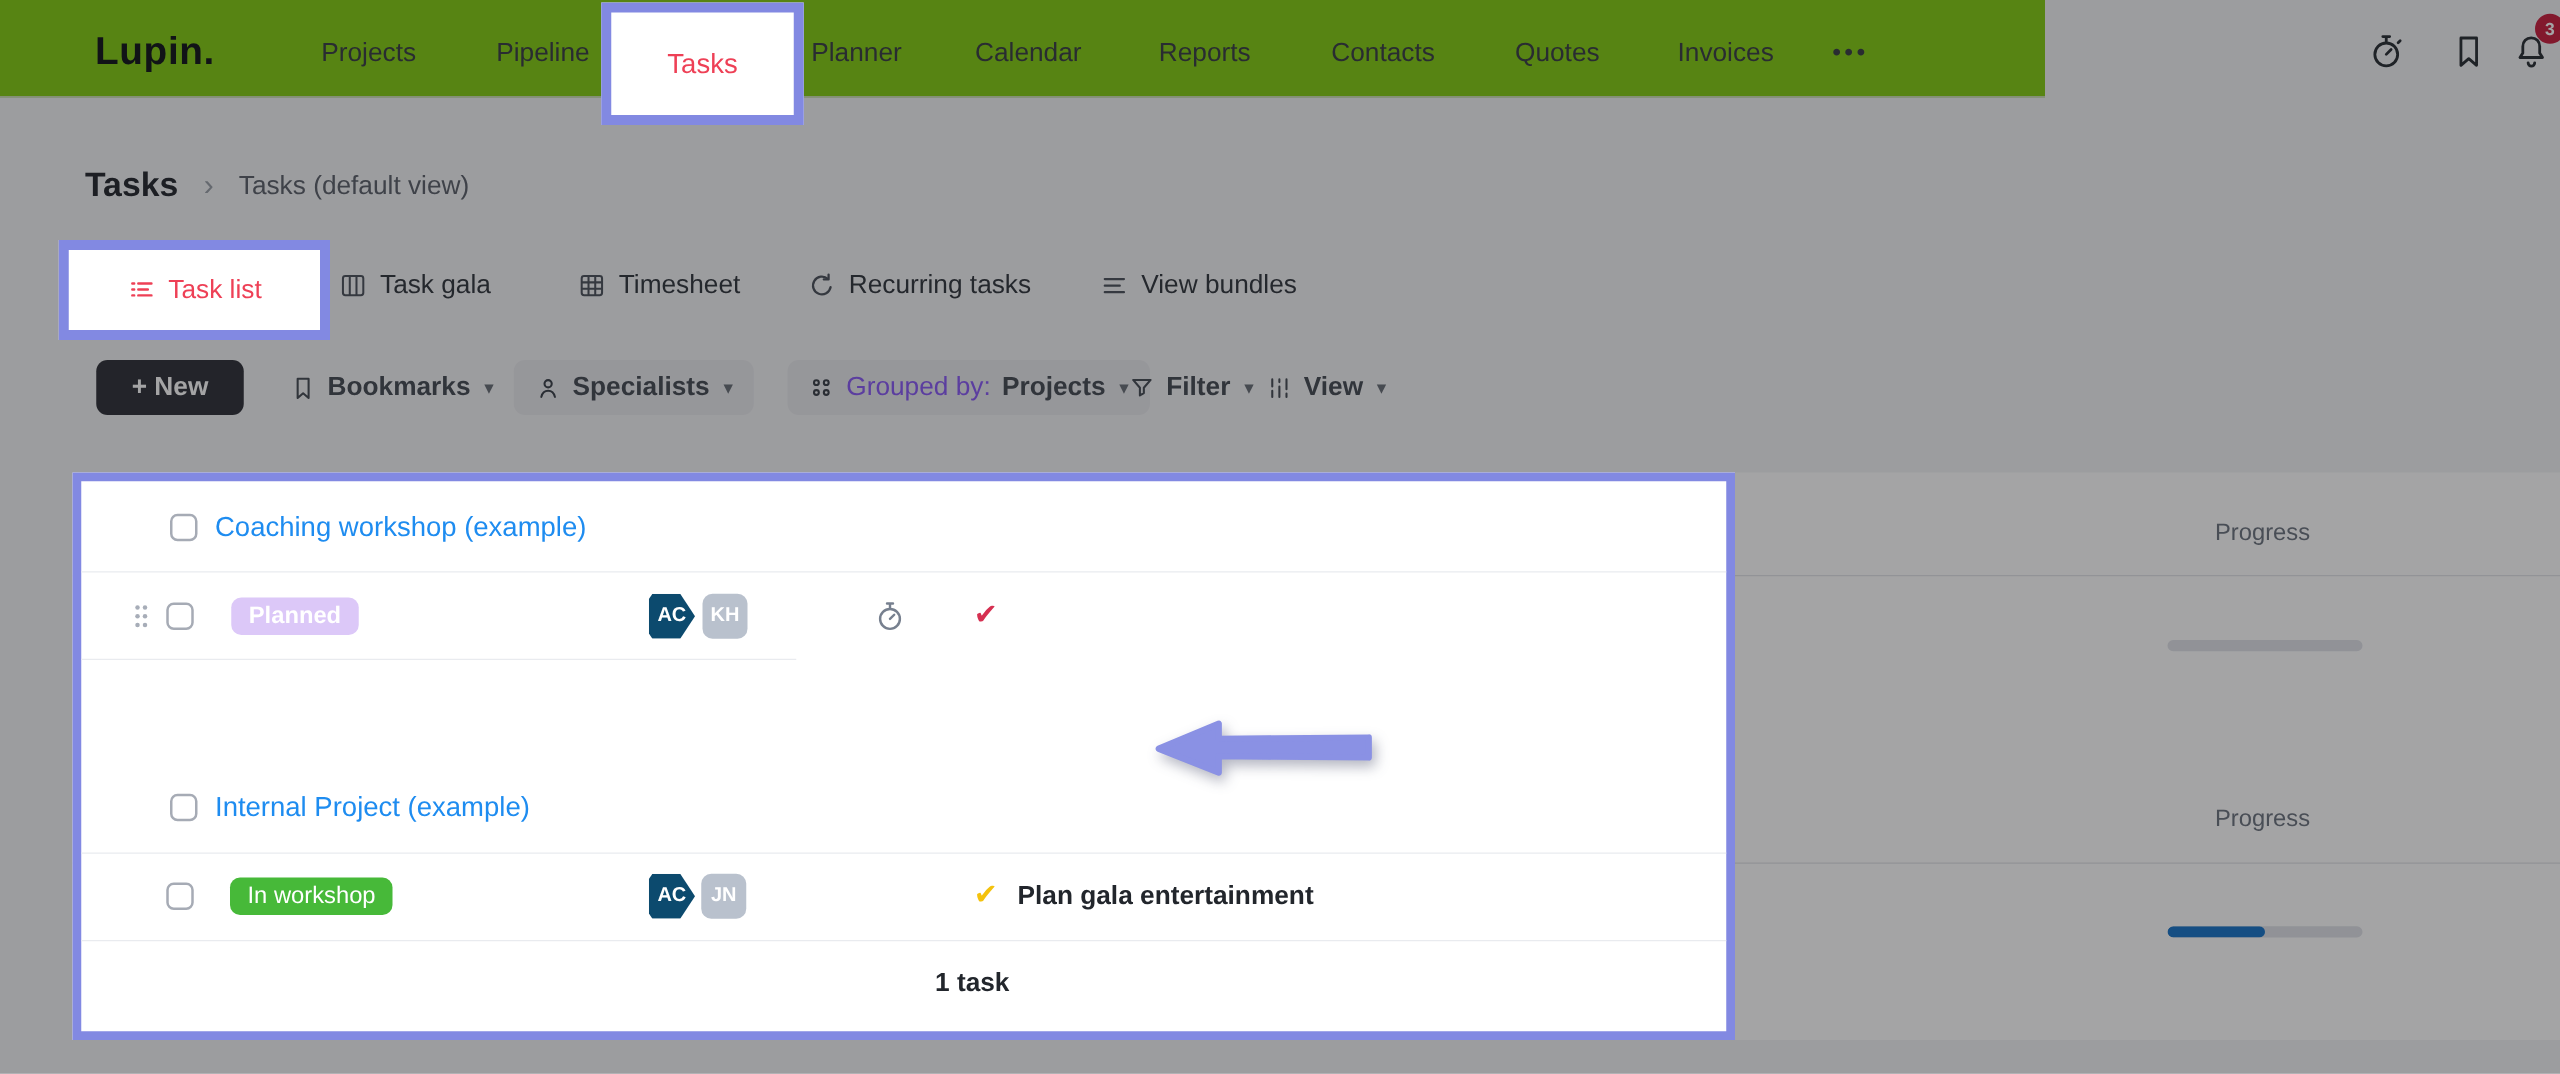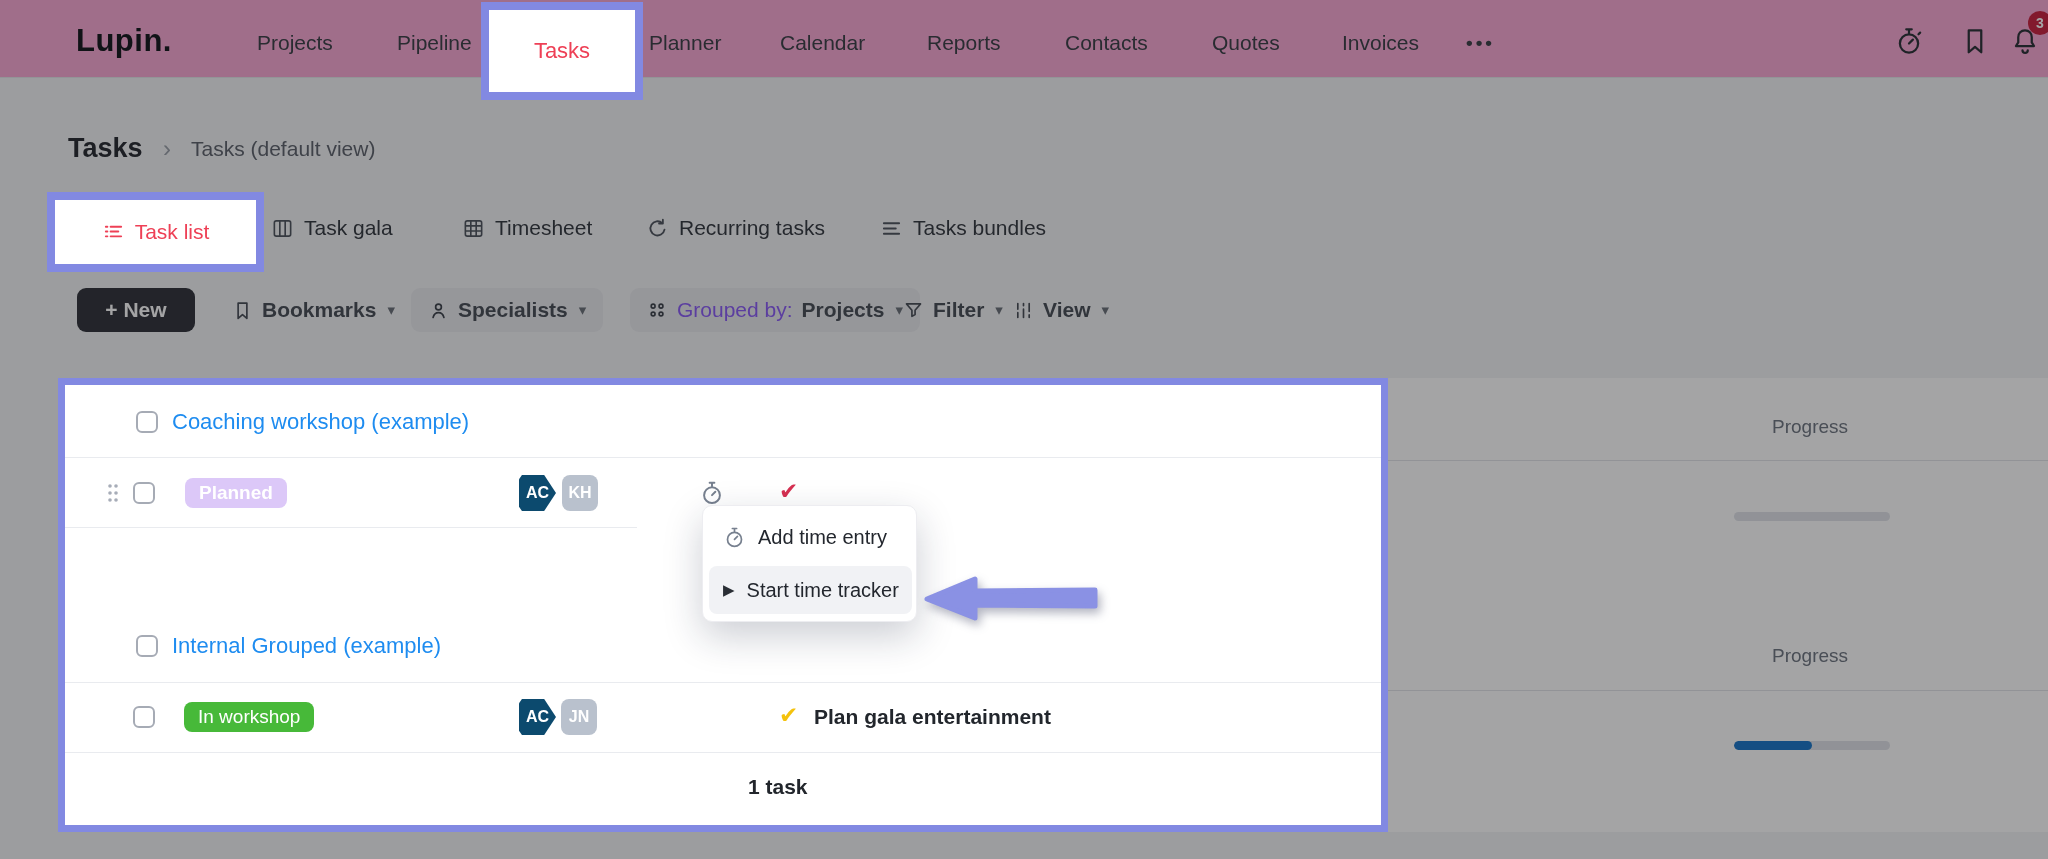--- a/index.html
+++ b/index.html
@@ -1,20 +1,20 @@
 <!DOCTYPE html>
 <html><head>
 <meta charset="utf-8">
 <style>
   * { margin:0; padding:0; box-sizing:border-box; }
   html,body { width:2048px; height:859px; overflow:hidden; }
   body { position:relative; background:#f3f4f6; font-family:"Liberation Sans","DejaVu Sans",sans-serif; color:#33383f; }
 
   
-  .nav { position:absolute; left:0; top:0; width:2048px; height:78px; background:#f9a8d4; border-bottom:1px solid #e4e5e9;text-decoration:underline; }
+  .nav { position:absolute; left:0; top:0; width:1636px; height:78px; background:#84cc16; border-bottom:1px solid #e4e5e9;text-decoration:underline; }
   .logo { position:absolute; left:76px; top:0; height:78px; line-height:82px; font-size:31px; font-weight:800; letter-spacing:.5px; color:#14171c; }
   .nav-item { position:absolute; top:4px; height:78px; line-height:78px; font-size:21px; color:#3a3f46; cursor:pointer; }
   .nav-more { font-size:19px; letter-spacing:3px; font-weight:700; color:#3a3f46; }
   .nav-icon { position:absolute; top:26px; width:30px; height:30px; }
   .nav-icon svg { width:30px; height:30px; }
   .badge { position:absolute; left:2028px; top:11px; width:24px; height:24px; border-radius:12px; background:#c9203f; color:#fff; font-size:14px; font-weight:700; text-align:center; line-height:24px; }
 
   .crumb-title { position:absolute; left:68px; top:133px; font-size:27px; font-weight:700; color:#272b31; }
   .crumb-sep { position:absolute; left:163px; top:135px; font-size:24px; color:#9aa0a8; }
   .crumb-cur { position:absolute; left:191px; top:137px; font-size:21px; color:#5d636c; }
@@ -126,21 +126,21 @@
   <svg viewBox="0 0 24 24" fill="none" stroke="#4e545d" stroke-width="1.9" stroke-linecap="round">
       <path d="M19.3 13.2A7.4 7.4 0 1 1 17 6.4"></path>
       <path d="M17.6 2.8v4h-4" stroke-linejoin="round"></path>
     </svg>
   <span>Recurring tasks</span>
 </div>
 <div class="tab" style="left:880px">
   <svg viewBox="0 0 24 24" fill="none" stroke="#4e545d" stroke-width="1.9" stroke-linecap="round">
       <path d="M4 6.5h16M4 12h12.5M4 17.5h16"></path>
     </svg>
-  <span>Tasks bundles</span>
+  <span>View bundles</span>
 </div>
 
 <div class="toolbar-btn btn-new" style="left:77px">+ New</div>
 <div class="toolbar-btn" style="left:232px">
   <span class="tb-icon">
       <svg viewBox="0 0 24 24" fill="none" stroke="#474d56" stroke-width="1.9" stroke-linejoin="round">
         <path d="M7 3.5h10V21l-5-4.3L7 21z"></path>
       </svg>
     </span>
   <span>Bookmarks</span>
@@ -234,42 +234,29 @@
     <div class="avatar avatar-sq" style="left:497px; top:90px">KH</div>
     <div class="row-timer" style="left:634px; top:95px">
       <svg viewBox="0 0 24 24" fill="none" stroke="#77808f" stroke-width="1.8" stroke-linecap="round">
           <circle cx="12" cy="14" r="7.3"></circle>
           <path d="M9.8 2.6h4.4M12 2.6v3.2M12 14l3.1-3.1"></path>
         </svg>
     </div>
     <div class="check" style="left: 714px; top: 93px; color: rgb(214, 48, 81);">✔</div>
     <div class="row-divider" style="top:142px; width:572px"></div>
 
-    <div class="menu">
-      <div class="menu-item" style="top:7px">
-        <svg viewBox="0 0 24 24" fill="none" stroke="#77808f" stroke-width="1.8" stroke-linecap="round">
-            <circle cx="12" cy="14" r="7.3"></circle>
-            <path d="M9.8 2.6h4.4M12 2.6v3.2M12 14l3.1-3.1"></path>
-          </svg>
-        <span>Add time entry</span>
-      </div>
-      <div class="menu-item mi-hover" style="top:60px">
-        <span class="play-glyph">▶</span>
-        <span>Start time tracker</span>
-      </div>
-    </div>
 
     <div class="arrow-wrap">
       <svg width="180" height="46" viewBox="0 0 180 46">
         <path d="M4 24 L52 4 L52 16 L172 15 L172 31 L52 30 L52 43 Z" fill="#8a91e4" stroke="#8a91e4" stroke-width="5" stroke-linejoin="round"></path>
       </svg>
     </div>
 
     <div class="checkbox" style="left:71px; top:250px"></div>
-    <div class="proj-link" style="top:248px">Internal Grouped (example)</div>
+    <div class="proj-link" style="top:248px">Internal Project (example)</div>
     <div class="row-divider" style="top:297px"></div>
 
     <div class="checkbox" style="left:68px; top:321px"></div>
     <div class="status" style="left: 119px; top: 317px; background: rgb(71, 185, 57);">In workshop</div>
     <div class="avatar avatar-arrow" style="left:454px; top:314px">AC</div>
     <div class="avatar avatar-sq" style="left:496px; top:314px">JN</div>
     <div class="check" style="left: 714px; top: 317px; color: rgb(244, 194, 13);">✔</div>
     <div class="task-title" style="left:749px; top:320px">Plan gala entertainment</div>
     <div class="row-divider" style="top:367px"></div>
 

